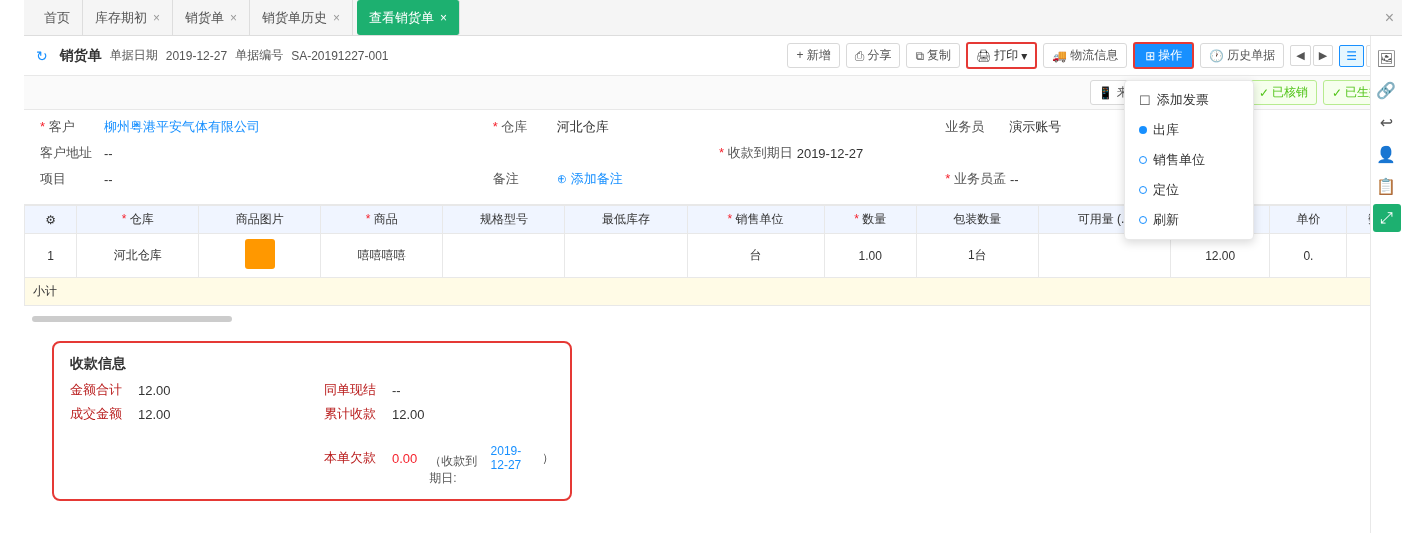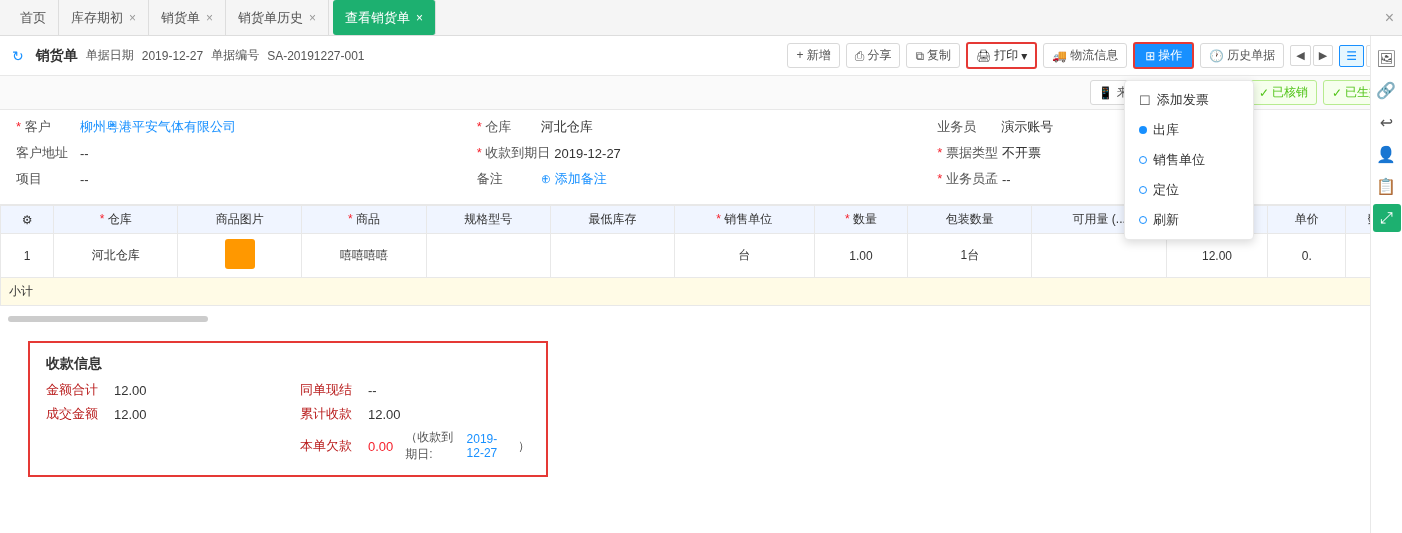--- a/index.html
+++ b/index.html
@@ -75,21 +75,21 @@
       background: #f0f5ff; border: 1px solid #e8e8e8; padding: 5px 8px;
       text-align: center; white-space: nowrap; font-weight: 500; color: #333;
     }
     thead th.required::before { content: '* '; color: #f5222d; }
     tbody td { border: 1px solid #e8e8e8; padding: 5px 8px; text-align: center; background: #fff; }
     tbody tr.subtotal td { background: #fffbe6; font-weight: 500; }
     .img-placeholder { width: 30px; height: 30px; background: #ff9800; display: inline-block; border-radius: 3px; }
 
     
     .summary-panel {
-      border: 2px solid #e53935; border-radius: 0; margin: 8px 16px;
+      border: 2px solid #e53935; border-radius: 8px; margin: 8px 16px;
       padding: 12px 16px; background: #fff; max-width: 520px;
     }
     .summary-title { font-weight: 700; font-size: 14px; margin-bottom: 8px; }
     .summary-grid { display: grid; grid-template-columns: 1fr 1fr; gap: 4px 24px; }
     .summary-row { display: flex; align-items: center; gap: 8px; font-size: 13px; }
     .summary-label { color: #b91c1c; white-space: nowrap; min-width: 60px; }
     .summary-value { color: #333; }
     .summary-value.red { color: #f5222d; }
     .summary-value.blue { color: #1890ff; }
 
@@ -124,21 +124,21 @@
     .nav-arrows { display: flex; gap: 2px; }
     .nav-arrow { padding: 3px 5px; border: 1px solid #d9d9d9; cursor: pointer; border-radius: 2px; font-size: 11px; color: #555; background: #fff; }
 
     .view-btns { display: flex; gap: 2px; }
     .view-btn { padding: 3px 6px; border: 1px solid #d9d9d9; cursor: pointer; border-radius: 2px; font-size: 12px; color: #555; background: #fff; }
     .view-btn.active { background: #e6f7ff; border-color: #1890ff; color: #1890ff; }
   </style>
 </head>
 <body>
 
-<div style="position:relative; width:1402px; min-height:533px; overflow:hidden; background:#fff;">
+<div style="position:relative; width:1402px; min-height:533px; overflow:hidden; background:#fff;padding-left:24px;">
 
   <div class="tab-bar">
     <div class="tab">
       <span>首页</span>
     </div>
     <div class="tab">
       <span>库存期初</span>
       <span class="close-btn">×</span>
     </div>
     <div class="tab">
@@ -266,24 +266,20 @@
     </div>
 
     <div class="form-row">
       <div class="form-field">
         <span class="form-label">客户地址</span>
         <span class="form-value">--</span>
       </div>
       <div class="form-field">
         <span class="form-label required">收款到期日</span>
         <span class="form-value">2019-12-27</span>
-      </div>
-      <div class="form-field">
-        <span class="form-label required">票据类型</span>
-        <span class="form-value">不开票</span>
       </div>
     </div>
 
     <div class="form-row">
       <div class="form-field">
         <span class="form-label">项目</span>
         <span class="form-value">--</span>
       </div>
       <div class="form-field">
         <span class="form-label">备注</span>
@@ -366,21 +362,21 @@
             <span class="summary-label">同单现结</span>
             <span class="summary-value">--</span>
           </div>
           <div class="summary-row" style="margin-top:6px;">
             <span class="summary-label">累计收款</span>
             <span class="summary-value">12.00</span>
           </div>
           <div class="summary-row" style="margin-top:6px;">
             <span class="summary-label">本单欠款</span>
             <span class="summary-value red">0.00</span>
-            <span style="color:#555; font-size:12px; margin-left:4px;">（<span>收款到期日:</span></span>
+            <span style="color:#555; font-size:12px; margin-left:4px;margin-top:24px;">（<span>收款到期日:</span></span>
             <span class="summary-value blue" style="font-size:12px;">2019-12-27</span>
             <span style="color:#555; font-size:12px;">）</span>
           </div>
         </div>
       </div>
     </div>
   </div>
 
   <div class="right-panel" style="top:36px; height:calc(100% - 36px);">
     <div class="right-btn">🖼</div>

